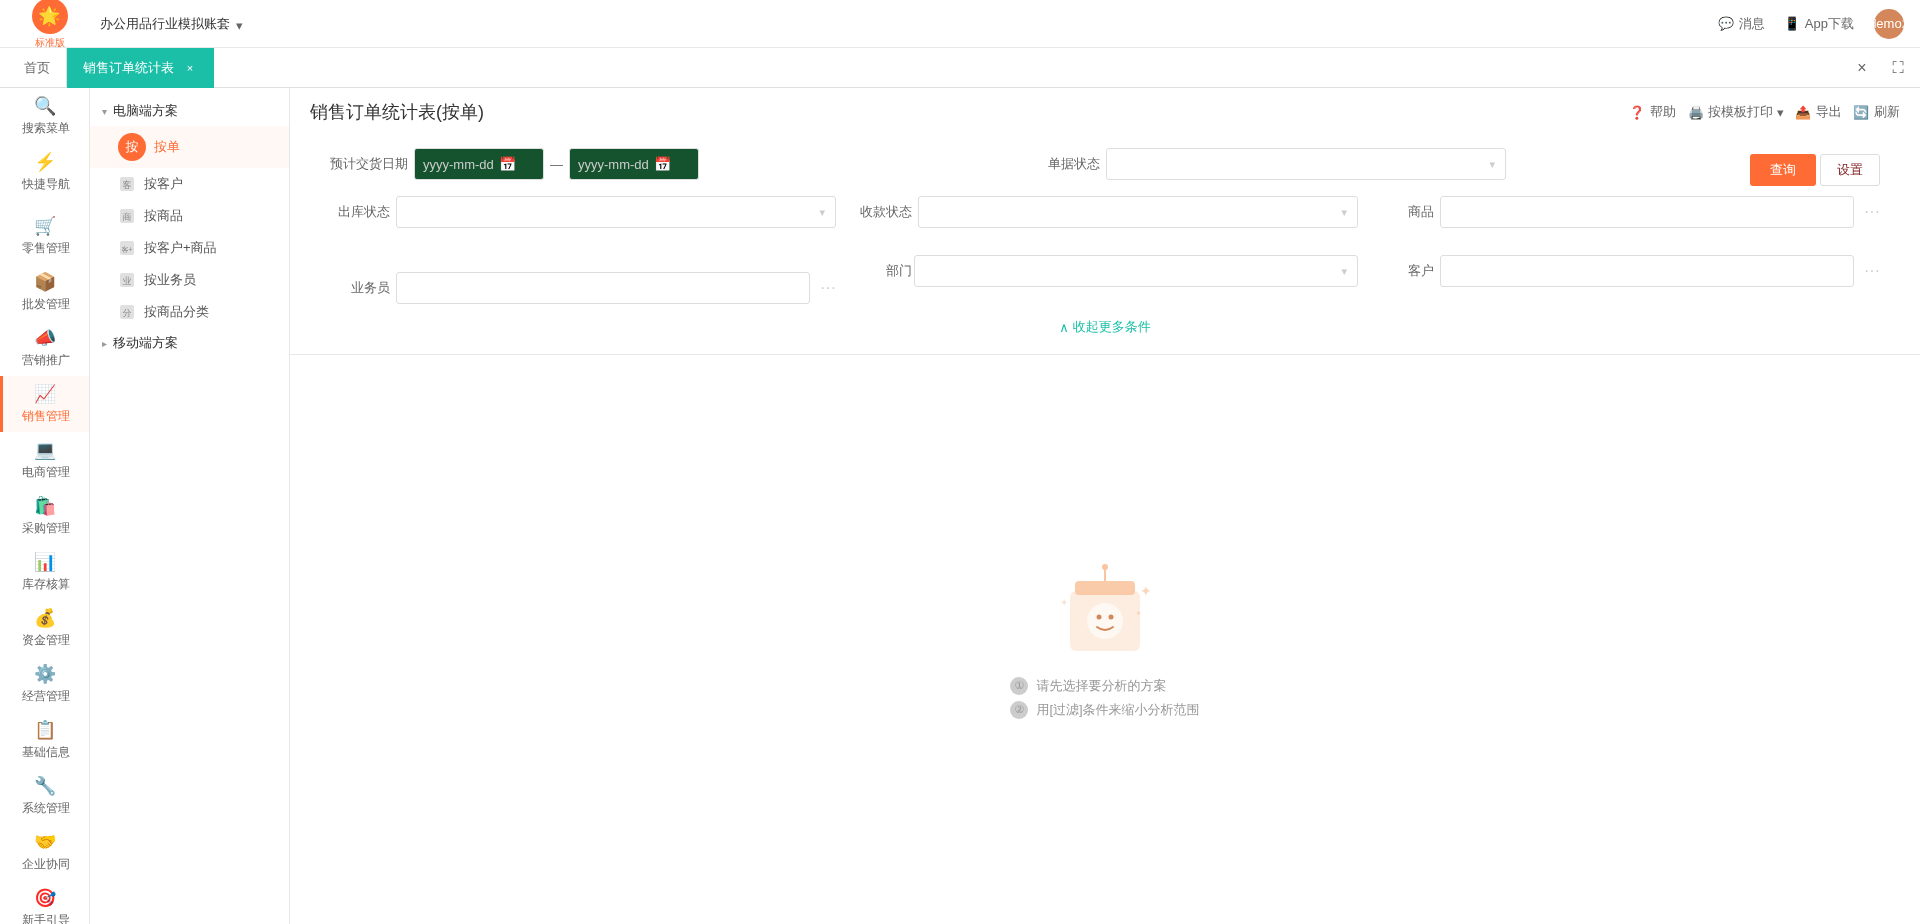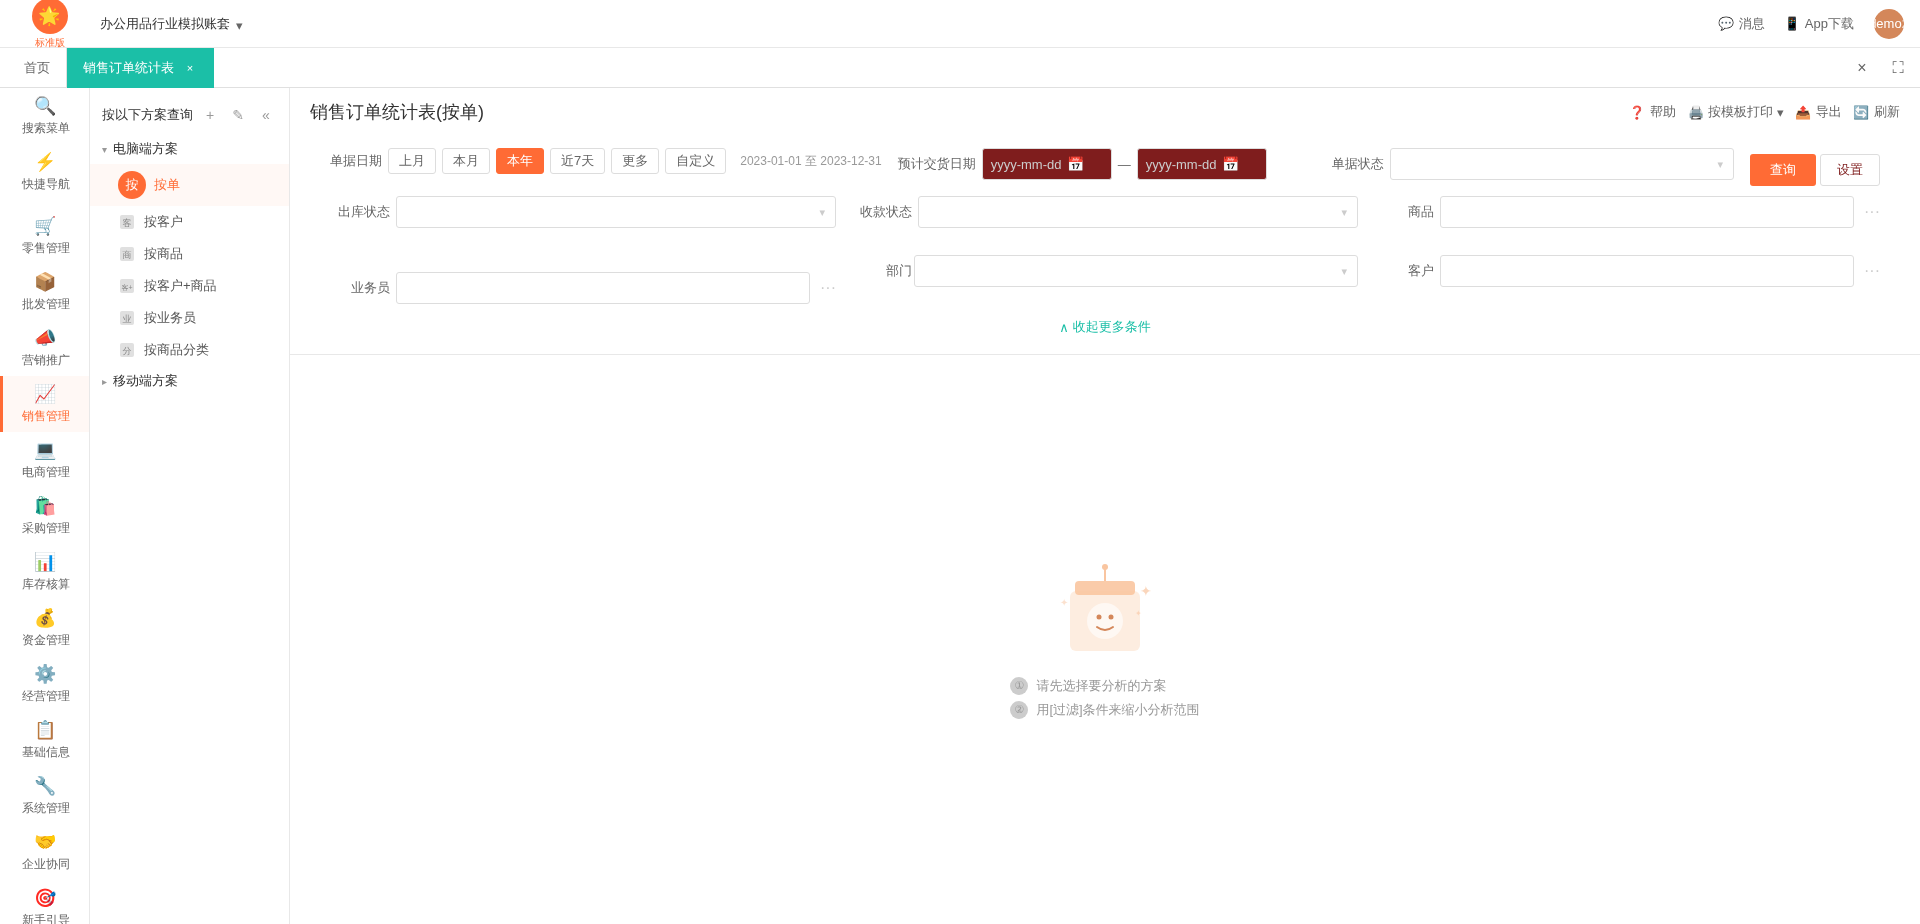--- a/index.html
+++ b/index.html
@@ -64,21 +64,21 @@
     
     .filter-area { background: #fff; padding: 12px 20px; }
     .filter-label { color: #666; font-size: 13px; flex-shrink: 0; min-width: 60px; text-align: right; }
     .date-quick-btn { padding: 3px 10px; border-radius: 3px; font-size: 13px; cursor: pointer; border: 1px solid #ddd; color: #666; background: #fff; }
     .date-quick-btn.active { background: #ff6b35; color: #fff; border-color: #ff6b35; }
     .date-range-text { font-size: 12px; color: #999; margin-left: 8px; }
     .filter-input { height: 32px; border: 1px solid #ddd; border-radius: 3px; padding: 0 10px; color: #666; font-size: 13px; background: #fff; display: flex; align-items: center; cursor: pointer; }
 
     .filter-select-wide { flex: 1; min-width: 200px; max-width: 400px; }
     .filter-dots { color: #ccc; cursor: pointer; font-size: 16px; margin-left: 4px; }
-    .date-input { height: 32px; border: 1px solid #ddd; border-radius: 3px; padding: 0 8px; color: #999; font-size: 13px; background: #7f1d1d; display: flex; align-items: center; gap: 6px; min-width: 130px; cursor: pointer; }
+    .date-input { height: 32px; border: 1px solid #ddd; border-radius: 3px; padding: 0 8px; color: #999; font-size: 13px; background: #14532d; display: flex; align-items: center; gap: 6px; min-width: 130px; cursor: pointer; }
     .date-separator { color: #666; }
     .cal-icon { color: #ff6b35; font-size: 14px; }
 
     
     .query-btn { background: #ff6b35; color: #fff; border: none; border-radius: 3px; padding: 0 20px; height: 32px; font-size: 13px; cursor: pointer; white-space: nowrap; }
     .setting-btn { background: #fff; color: #7f1d1d; border: 1px solid #ddd; border-radius: 3px; padding: 0 16px; height: 32px; font-size: 13px; cursor: pointer; margin-top: 6px; white-space: nowrap; }
     .query-btn-group { display: flex; flex-direction: row; align-items: flex-end; gap: 4px; margin-left: auto; flex-shrink: 0; }
 
     
     .empty-state { flex: 1; display: flex; flex-direction: column; align-items: center; justify-content: center; gap: 16px; background: #fff; }
@@ -199,28 +199,20 @@
     <div class="sidebar-item">
       <div class="sidebar-item-icon">🎯</div>
       <div class="sidebar-item-label">新手引导</div>
     </div>
 
   </div>
 
   <div class="content-area">
 
     <div class="scheme-panel">
-      <div class="scheme-panel-header">
-        <span>按以下方案查询</span>
-        <div class="scheme-panel-actions">
-          <div class="scheme-action-btn">+</div>
-          <div class="scheme-action-btn">✎</div>
-          <div class="scheme-action-btn">«</div>
-        </div>
-      </div>
 
       <div class="scheme-group">
         <div class="scheme-group-header">
           <span class="scheme-group-arrow">▾</span>
           <span>电脑端方案</span>
         </div>
 
         <div class="scheme-item active">
           <div class="scheme-item-active-circle">按</div>
           <span>按单</span>
@@ -308,30 +300,20 @@
               <span>🔄</span>
               <span>刷新</span>
             </div>
           </div>
         </div>
 
         <div class="filter-area">
 
           <div style="display:flex; align-items:flex-start; gap:16px; margin-bottom:10px;">
 
-            <div style="display:flex; align-items:center; gap:6px; flex-shrink:0;">
-              <span class="filter-label" style="min-width:auto;">单据日期</span>
-              <button class="date-quick-btn">上月</button>
-              <button class="date-quick-btn">本月</button>
-              <button class="date-quick-btn active">本年</button>
-              <button class="date-quick-btn">近7天</button>
-              <button class="date-quick-btn">更多</button>
-              <button class="date-quick-btn">自定义</button>
-              <span class="date-range-text">2023-01-01 至 2023-12-31</span>
-            </div>
 
             <div style="display:flex; align-items:center; gap:6px; flex:1;">
               <span class="filter-label">预计交货日期</span>
               <div class="date-input">
                 <span style="color:#ccc;">yyyy-mm-dd</span>
                 <span class="cal-icon">📅</span>
               </div>
               <span class="date-separator">—</span>
               <div class="date-input">
                 <span style="color:#ccc;">yyyy-mm-dd</span>

